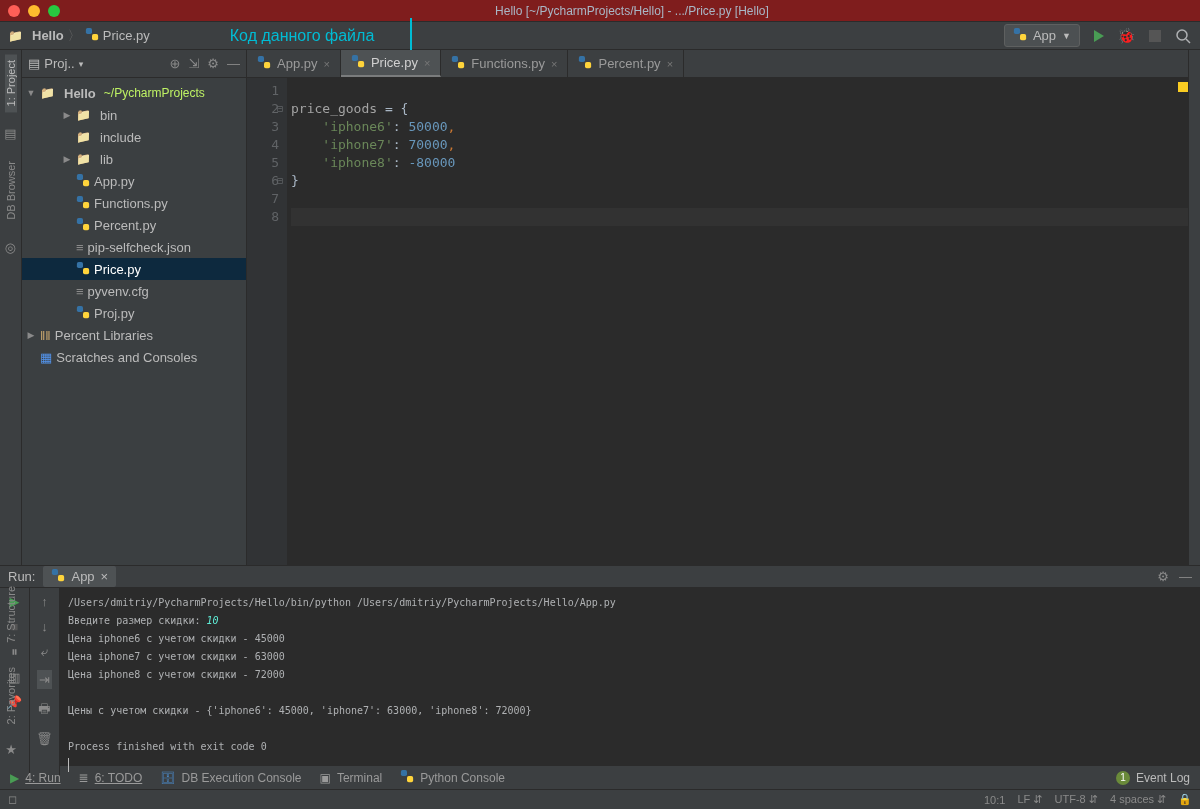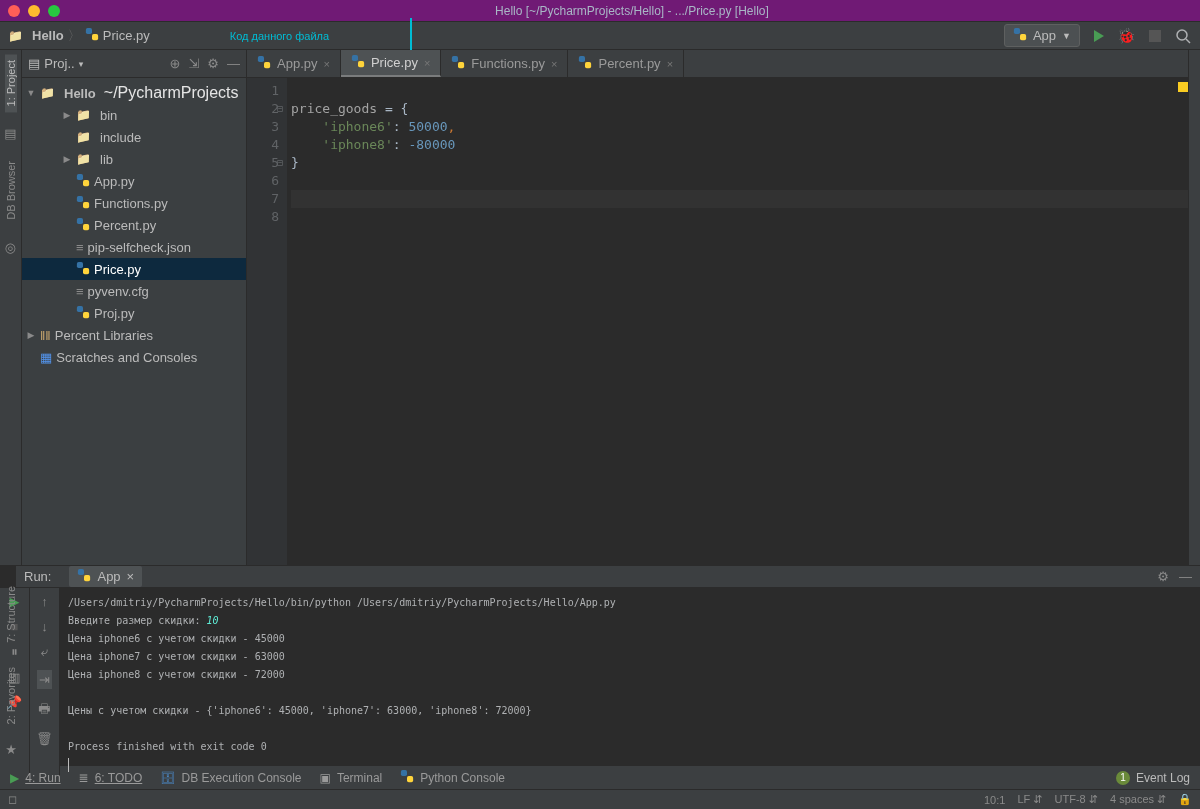--- a/index.html
+++ b/index.html
@@ -8,21 +8,21 @@
     font-size: 13px;
     background: #3c3f41;
     color: #bbbbbb;
     width: 1200px;
     height: 809px;
     overflow: hidden;
   }
   
   .titlebar {
     height: 22px;
-    background: #701a75;
+    background: #7f1d1d;
     border-bottom: 1px solid #2b2b2b;
     display: flex;
     align-items: center;
     padding: 0 8px;
   }
   .traffic { display: flex; gap: 8px; margin-right: 12px; }
   .tdot { width: 12px; height: 12px; border-radius: 50%; }
   .tdot.red { background: #ff5f57; }
   .tdot.yellow { background: #febc2e; }
   .tdot.green { background: #28c840; }
@@ -38,21 +38,21 @@
   }
   .folder-icon, .py-icon, .file-icon {
     display: inline-flex;
     width: 16px; height: 16px;
     margin-right: 4px;
     align-items: center; justify-content: center;
   }
   .folder-icon::before { content: "📁"; font-size: 12px; filter: grayscale(50%); }
   .breadcrumb { display: flex; align-items: center; gap: 4px; color: #bbb; font-size: 13px; }
   .breadcrumb .sep { color: #666; }
-  .annot { color: #00bcd4; font-size: 11px; margin-left: 80px; }
+  .annot { color: #00bcd4; font-size: 16px; margin-left: 80px; }
   .navbar .right { margin-left: auto; display: flex; align-items: center; gap: 10px; }
   .run-config {
     background: #4c5052; border: 1px solid #5e6060; border-radius: 3px;
     padding: 2px 8px; display: flex; align-items: center; gap: 6px;
     color: #bbb; cursor: pointer;
   }
   .btn-icon { width: 18px; height: 18px; display: inline-flex; align-items: center; justify-content: center; cursor: pointer; }
   .play { color: #499c54; }
   .bug { color: #499c54; }
   .stop { color: #555; }
@@ -116,21 +116,21 @@
     white-space: nowrap;
   }
   .tree-row {
     display: flex; align-items: center; height: 22px; padding-left: 4px; gap: 4px;
     cursor: pointer;
   }
   .tree-row.selected { background: #0d293e; color: #fff; }
   .tree-row .caret { width: 10px; text-align: center; color: #8a8a8a; font-size: 9px; }
   .tree-row .label { color: #bbb; }
   .tree-row.selected .label { color: #fff; }
-  .tree-row .dim { color: #e5e5e5; font-size: 16px; margin-left: 4px; }
+  .tree-row .dim { color: #bef264; font-size: 12px; margin-left: 4px; }
   .indent-2 { padding-left: 40px; }
   
   .editor-area {
     flex: 1;
     display: flex; flex-direction: column;
     background: #2b2b2b;
   }
   .tabs {
     height: 28px;
     background: #3c3f41;
@@ -182,23 +182,22 @@
   .run-window {
     height: 200px;
     background: #2b2b2b;
     border-top: 1px solid #2b2b2b;
     display: flex; flex-direction: column;
   }
   .run-header {
     height: 26px;
     background: #3c3f41;
     border-bottom: 1px solid #2b2b2b;
-    display: flex; align-items: center; padding: 0 8px; gap: 18px;
+    display: flex; align-items: center; padding: 0 8px; gap: 8px;
     color: #bbb;
-    margin-left: 16px;
   }
   .run-header .rtab {
     background: #4e5254; padding: 2px 8px; display: flex; align-items: center; gap: 6px;
     border-radius: 2px;
   }
   .run-header .tools { margin-left: auto; display: flex; gap: 10px; color: #8a8a8a; }
   .run-body {
     flex: 1; display: flex;
   }
   .run-toolbar-left, .run-toolbar-left2 {
@@ -456,20 +455,21 @@
           <div>5</div>
           <div>6</div>
           <div>7</div>
           <div>8</div>
         </div>
       <div class="code code-wrap">
         <div class="err-stripe"></div>
         <div class="line"> </div>
         <div class="line"><span class="fold">⊟</span><span class="tok-id">price_goods </span><span class="tok-op">=</span><span class="tok-op"> {</span></div>
         <div class="line">    <span class="tok-str">'iphone6'</span><span class="tok-op">:</span><span class="tok-num"> 50000</span><span class="tok-comma">,</span></div>
+        <div class="line">    <span class="tok-str">'iphone7'</span><span class="tok-op">:</span><span class="tok-num"> 70000</span><span class="tok-comma">,</span></div>
         <div class="line">    <span class="tok-str">'iphone8'</span><span class="tok-op">:</span><span class="tok-num"> -80000</span></div>
         <div class="line"><span class="fold">⊟</span><span class="tok-op">}</span></div>
         <div class="line"> </div>
         <div class="line hl-line"> </div>
       </div>
     </div>
   </div>
 
   <div class="right-gutter"></div>
 </div>

